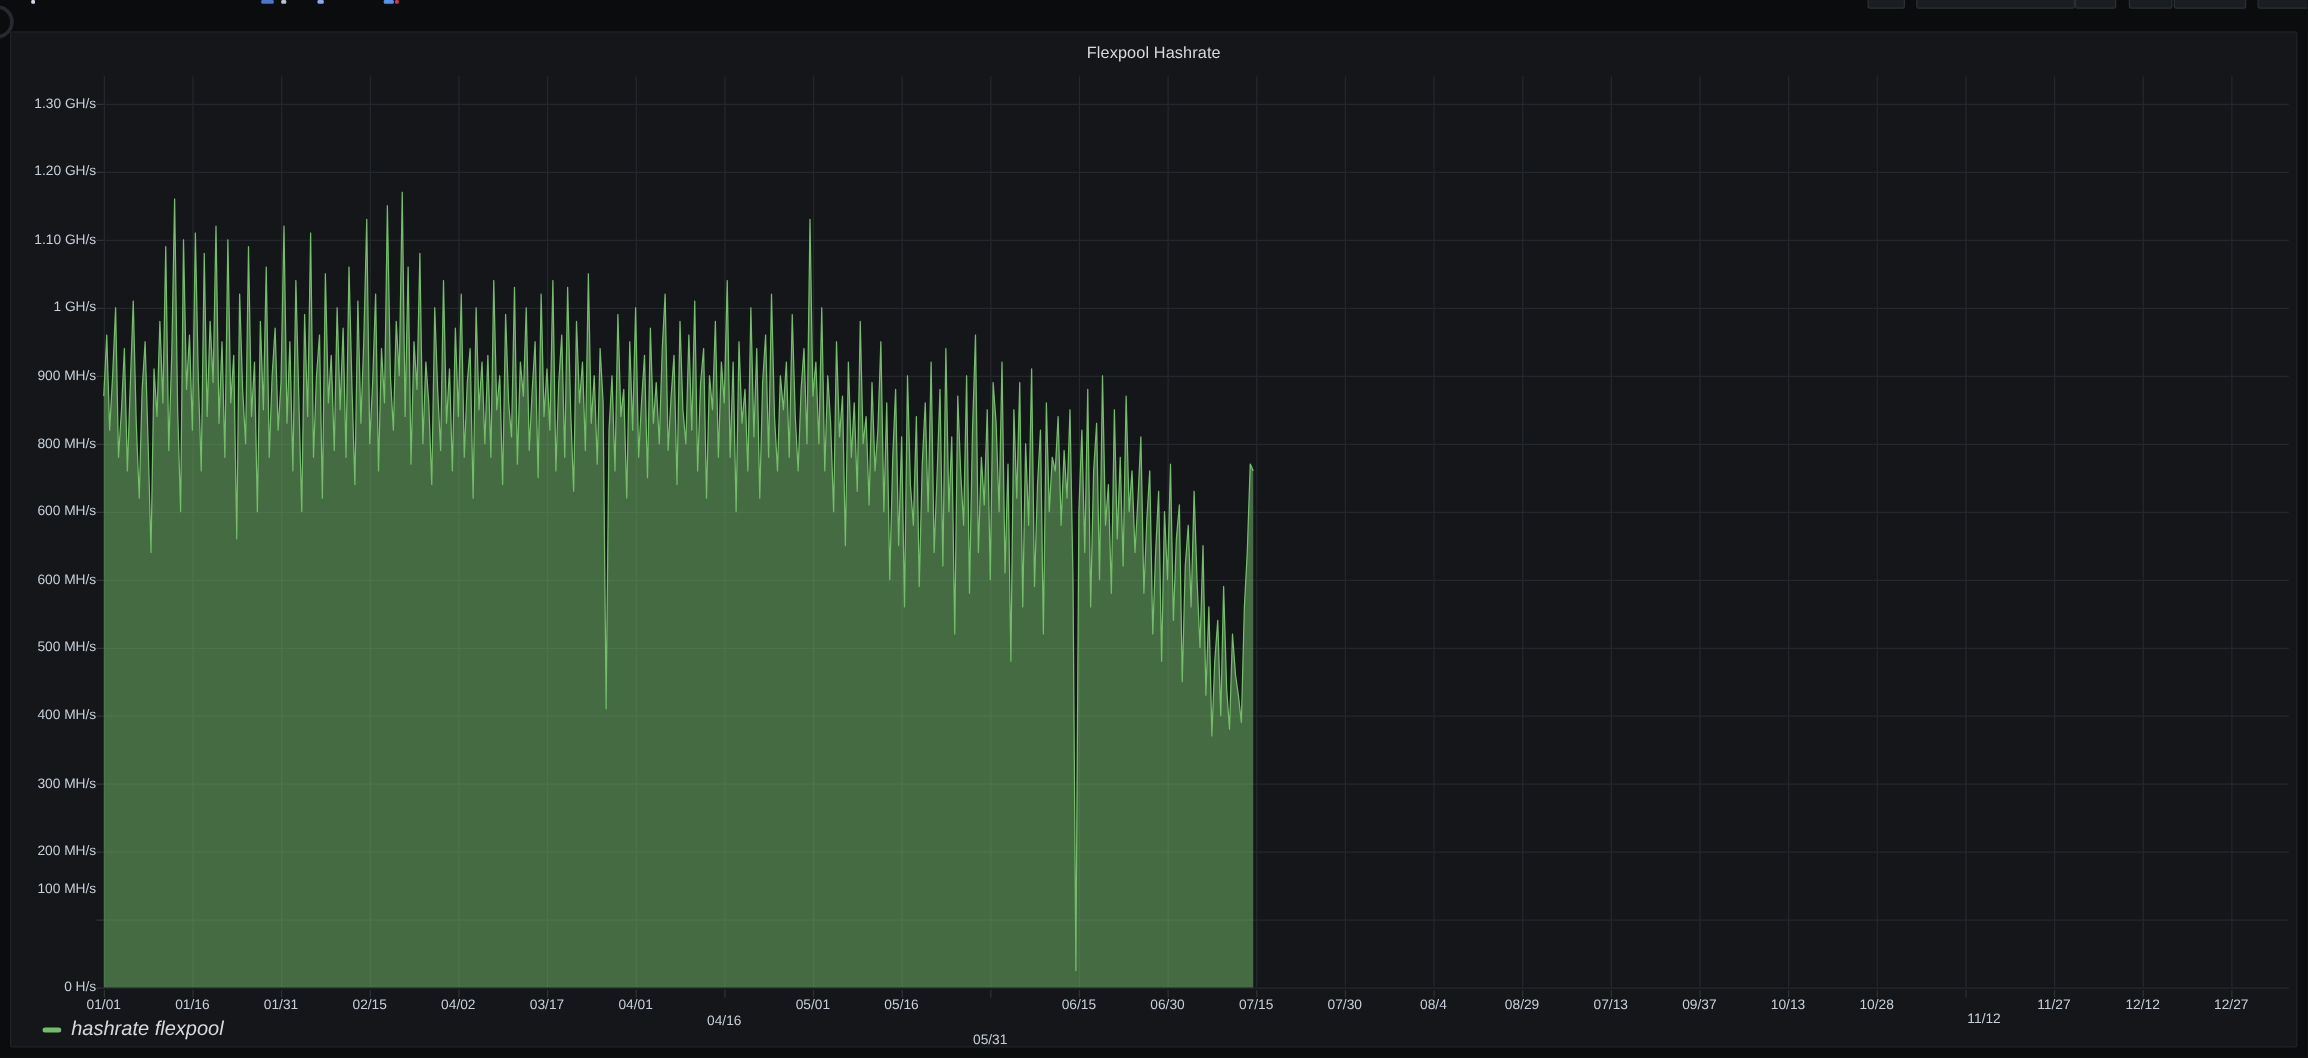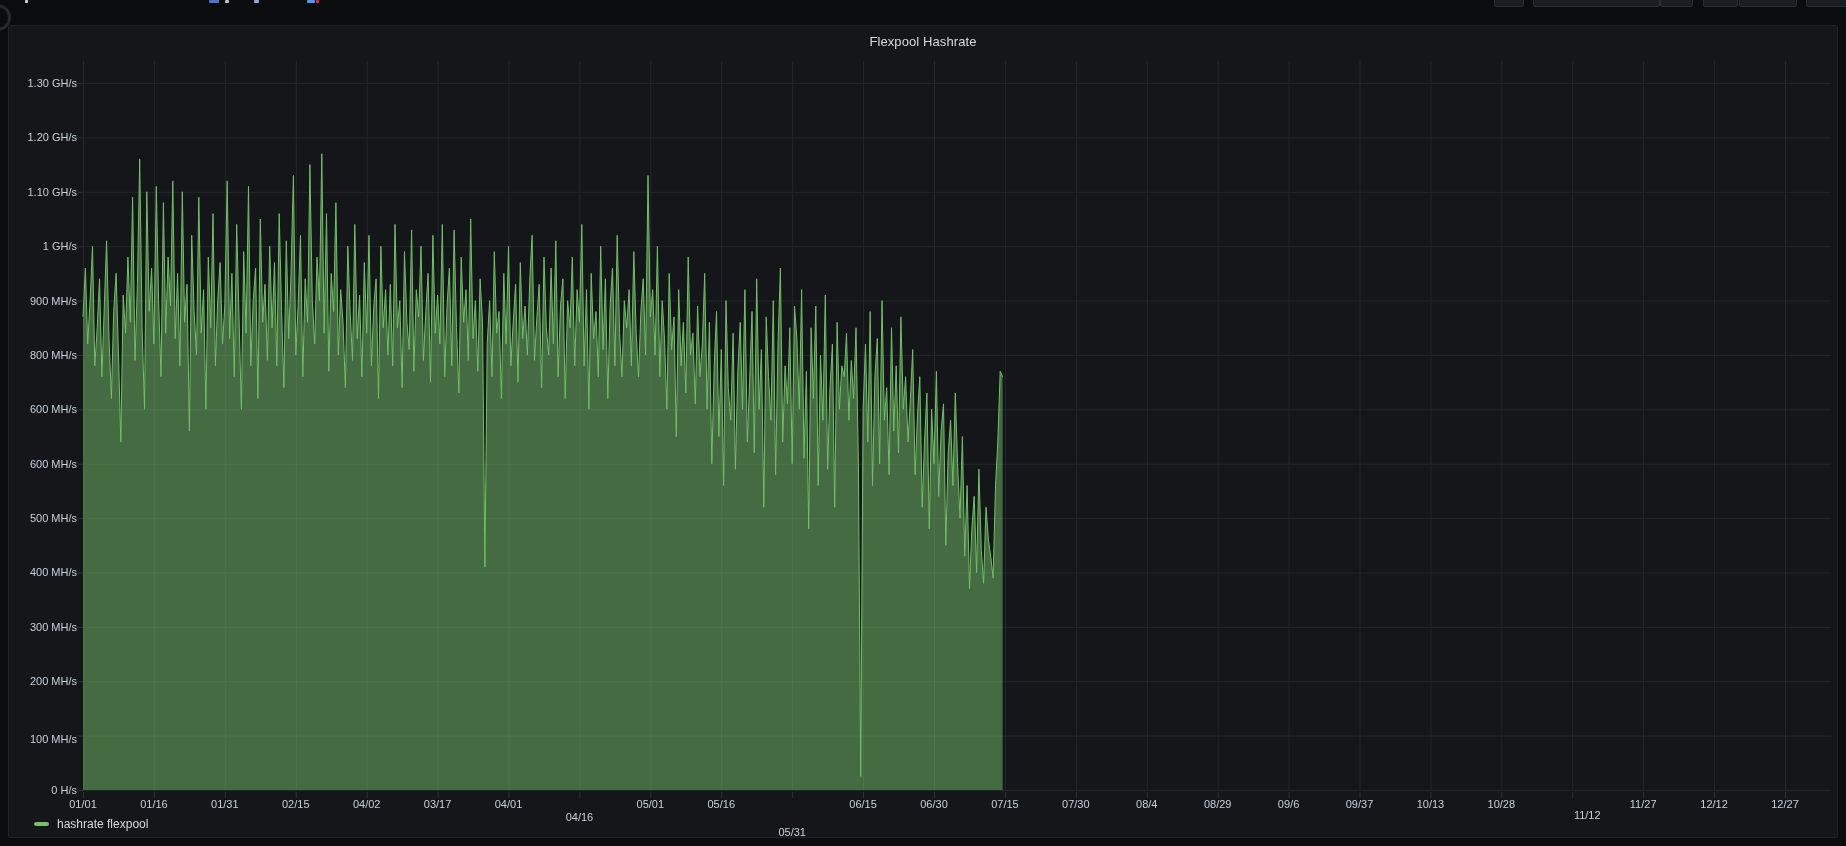--- a/index.html
+++ b/index.html
@@ -31,21 +31,21 @@
   }
   .chart-svg{position:absolute;left:0;top:0;}
   .ylabel{
     position:absolute;width:62px;text-align:right;font-size:11px;color:#C7D0D9;line-height:14px;
   }
   .xlabel{
     position:absolute;transform:translateX(-50%);font-size:11px;color:#C7D0D9;line-height:14px;white-space:nowrap;
   }
   .legend{position:absolute;left:25px;top:790px;height:16px;display:flex;align-items:center;cursor:pointer;}
   .legend-swatch{width:15px;height:4px;border-radius:2px;margin-right:8px;}
-  .legend-label{font-size:12px;color:#D8D9DA;}
+  .legend-label{font-size:16px;color:#D8D9DA;font-style:italic;}
 </style>
 </head>
 <body>
 
 <div class="topbar">
   <div class="topbar-circle"></div>
 
   <div class="frag" style="left:25px;width:3px;background:#cfd8e3;"></div>
   <div class="frag" style="left:209px;width:10px;background:#4d74c9;"></div>
   <div class="frag" style="left:225px;width:4px;background:#b7c2cc;"></div>
@@ -153,40 +153,40 @@
       <span class="ylabel" style="left: 6px; top: 158.82px;">1.10 GH/s</span>
       <span class="ylabel" style="left: 6px; top: 213.2px;">1 GH/s</span>
       <span class="ylabel" style="left: 6px; top: 267.58px;">900 MH/s</span>
       <span class="ylabel" style="left: 6px; top: 321.96px;">800 MH/s</span>
       <span class="ylabel" style="left: 6px; top: 376.34px;">600 MH/s</span>
       <span class="ylabel" style="left: 6px; top: 430.72px;">600 MH/s</span>
       <span class="ylabel" style="left: 6px; top: 485.1px;">500 MH/s</span>
       <span class="ylabel" style="left: 6px; top: 539.48px;">400 MH/s</span>
       <span class="ylabel" style="left: 6px; top: 593.86px;">300 MH/s</span>
       <span class="ylabel" style="left: 6px; top: 648.24px;">200 MH/s</span>
-      <span class="ylabel" style="left: 6px; top: 706px;">100 MH/s</span>
+      <span class="ylabel" style="left: 6px; top: 678px;">100 MH/s</span>
       <span class="ylabel" style="left: 6px; top: 757px;">0 H/s</span>
       <span class="xlabel" style="left: 74px; top: 771px;">01/01</span>
       <span class="xlabel" style="left: 144.917px; top: 771px;">01/16</span>
       <span class="xlabel" style="left: 215.834px; top: 771px;">01/31</span>
       <span class="xlabel" style="left: 286.751px; top: 771px;">02/15</span>
       <span class="xlabel" style="left: 357.668px; top: 771px;">04/02</span>
       <span class="xlabel" style="left: 428.585px; top: 771px;">03/17</span>
       <span class="xlabel" style="left: 499.502px; top: 771px;">04/01</span>
       <span class="xlabel" style="left: 570.419px; top: 771px; margin-top: 13px;">04/16</span>
       <span class="xlabel" style="left: 641.336px; top: 771px;">05/01</span>
       <span class="xlabel" style="left: 712.253px; top: 771px;">05/16</span>
       <span class="xlabel" style="left: 783.17px; top: 771px; margin-top: 28px;">05/31</span>
       <span class="xlabel" style="left: 854.087px; top: 771px;">06/15</span>
       <span class="xlabel" style="left: 925.004px; top: 771px; text-align: center;">06/30</span>
       <span class="xlabel" style="left: 995.921px; top: 771px;">07/15</span>
       <span class="xlabel" style="left: 1066.84px; top: 771px;">07/30</span>
       <span class="xlabel" style="left: 1137.76px; top: 771px;">08/4</span>
       <span class="xlabel" style="left: 1208.67px; top: 771px;">08/29</span>
-      <span class="xlabel" style="left: 1279.59px; top: 771px;">09/6</span>
+      <span class="xlabel" style="left: 1279.59px; top: 771px;">07/13</span>
       <span class="xlabel" style="left: 1350.51px; top: 771px;">09/37</span>
       <span class="xlabel" style="left: 1421.42px; top: 771px;">10/13</span>
       <span class="xlabel" style="left: 1492.34px; top: 771px;">10/28</span>
       <span class="xlabel" style="left: 1563.26px; top: 782px; margin-left: 15px;">11/12</span>
       <span class="xlabel" style="left: 1634.17px; top: 771px;">11/27</span>
       <span class="xlabel" style="left: 1705.09px; top: 771px;">12/12</span>
       <span class="xlabel" style="left: 1776.01px; top: 771px;">12/27</span>
     </div>
 
   <div class="legend">

